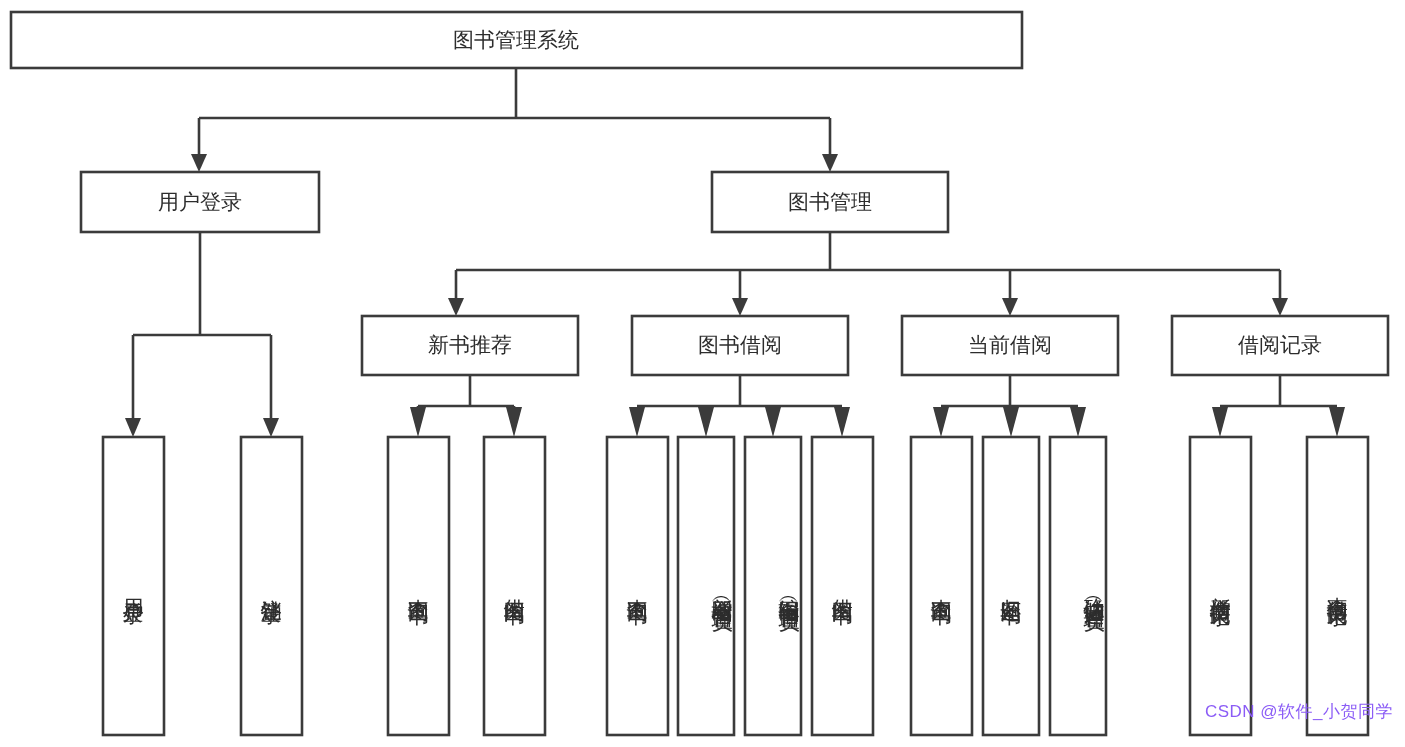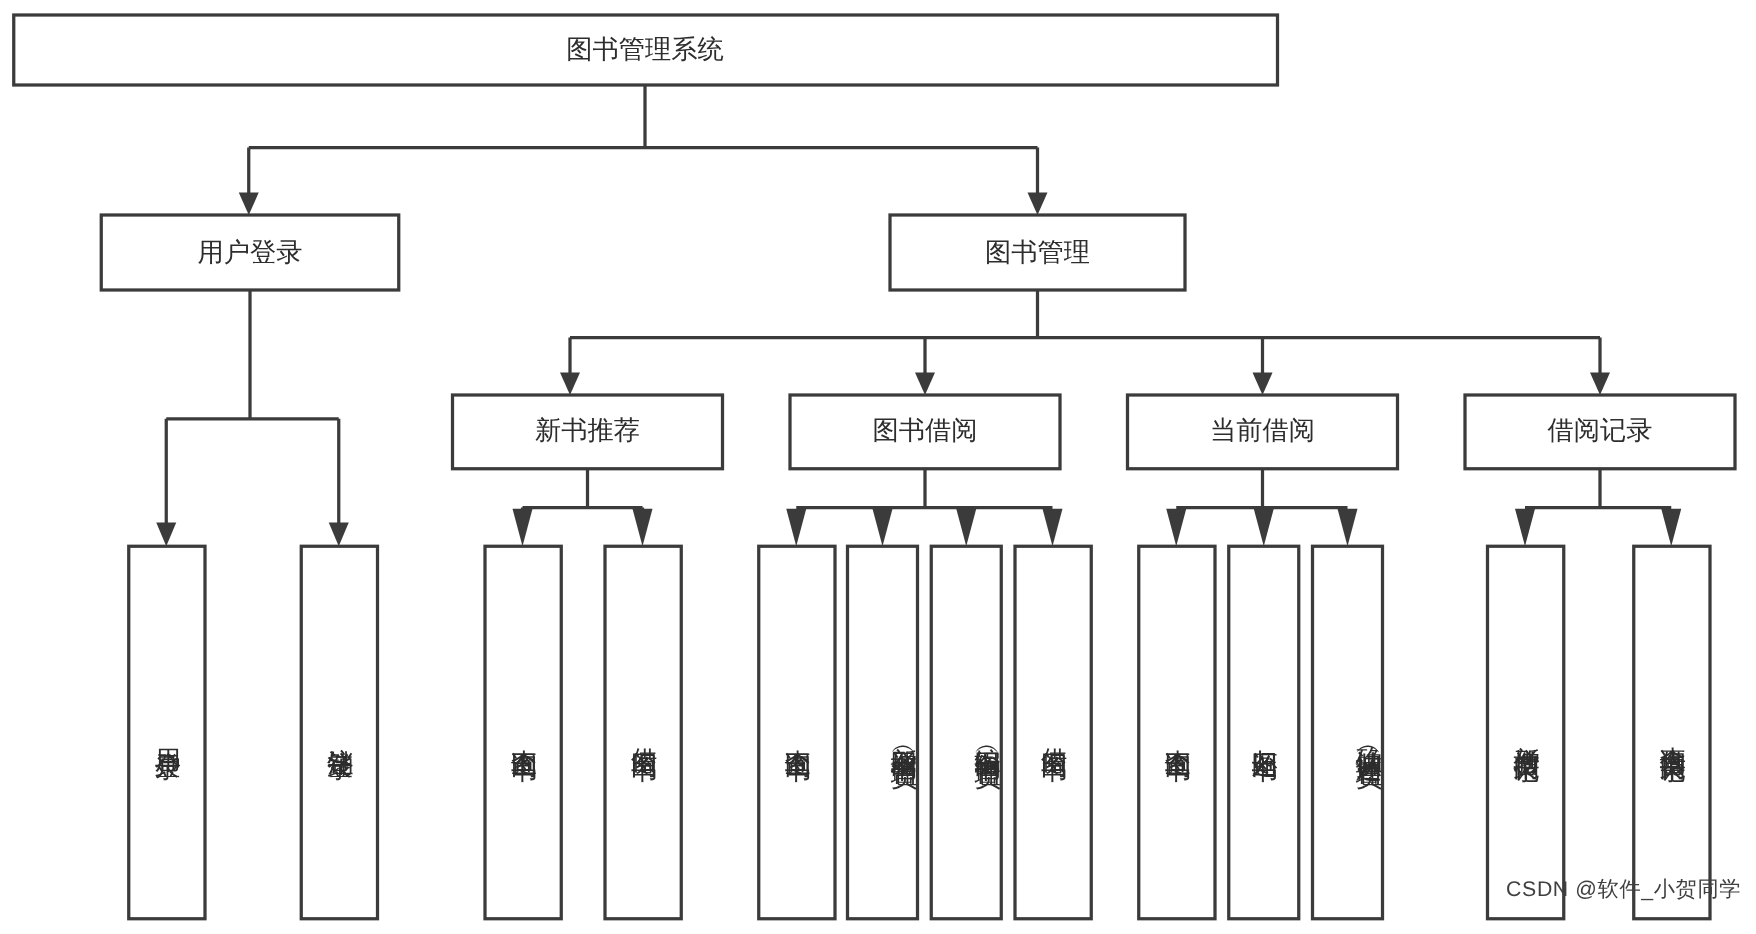--- a/index.html
+++ b/index.html
@@ -65,21 +65,21 @@
   }
   .node-label-v.centered {
     align-items: center;
   }
   .watermark {
     position: absolute;
     right: 12px;
     bottom: 6px;
     font-family: "Liberation Sans", "DejaVu Sans", sans-serif;
     font-size: 17px;
-    color: #404040;
+    color: #8b5cf6;
     letter-spacing: 0.5px;
     white-space: nowrap;
   }
 </style>
 </head>
 <body>
 
 <div id="diagram-root">
 
   <svg class="diagram-canvas" viewBox="0 0 1405 747">

